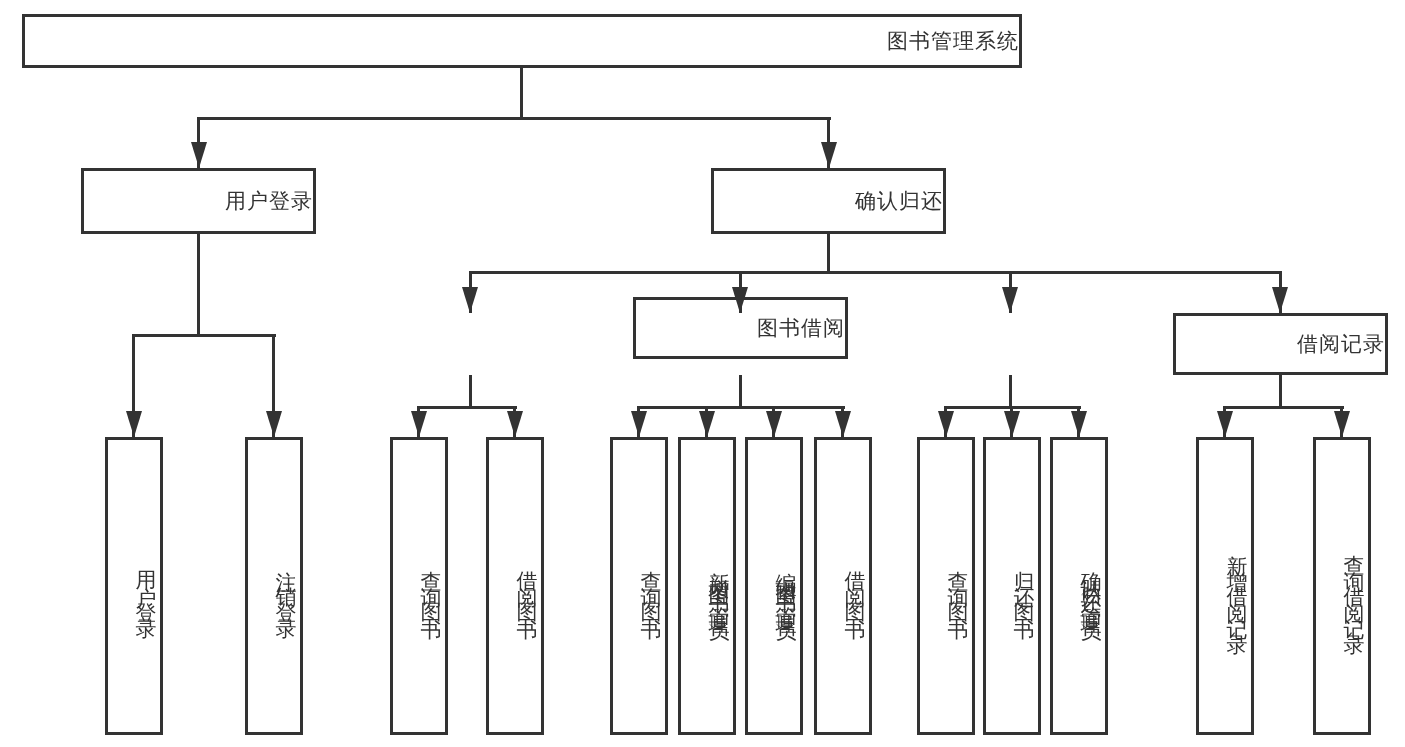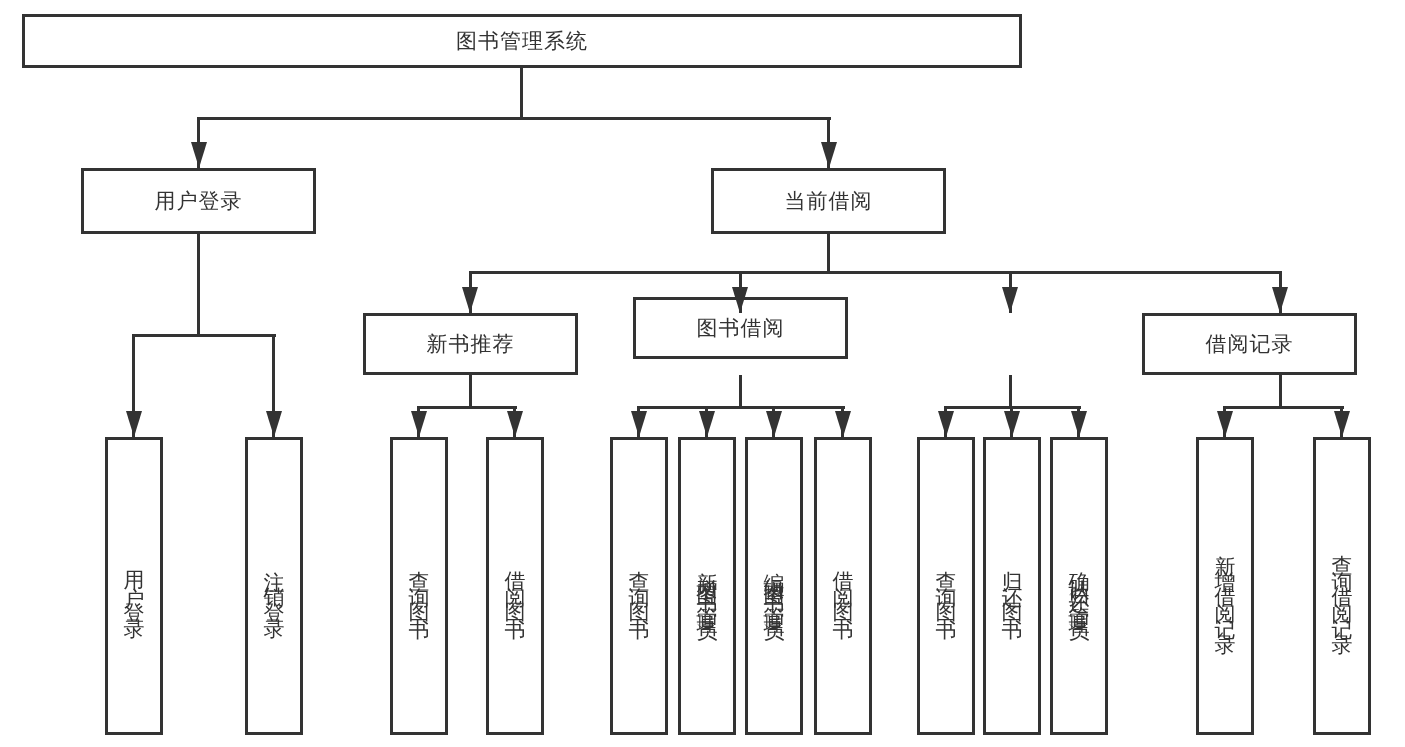--- a/index.html
+++ b/index.html
@@ -9,21 +9,21 @@
     background:var(--bg,#ffffff);
     font-family:"Liberation Sans","DejaVu Sans",sans-serif;
     color:var(--text,#333333);
     overflow:hidden;
   }
   .box{
     position:absolute;
     box-sizing:border-box;
     border:3px solid var(--line,#333333);
     background:#fff;
-    display:flex;align-items:center;justify-content:center;
+    display:flex;align-items:center;justify-content:flex-end;
   }
   .hbox{font-size:21px;letter-spacing:1px;}
   .vbox{font-size:21px;}
   .vlabel{
     writing-mode:vertical-rl;
     text-orientation:mixed;
     white-space:nowrap;
   }
   .vline{position:absolute;width:3px;background:var(--line,#333333);}
   .hline{position:absolute;height:3px;background:var(--line,#333333);}
@@ -48,30 +48,27 @@
 <div class="canvas">
 
   <div class="box hbox" style="left:22px;top:14px;width:1000px;height:54px;">
     <span>图书管理系统</span>
   </div>
 
   <div class="box hbox" style="left:81px;top:168px;width:235px;height:66px;">
     <span>用户登录</span>
   </div>
   <div class="box hbox" style="left:711px;top:168px;width:235px;height:66px;">
-    <span>当前借阅</span>
+    <span>确认归还</span>
   </div>
 
-  <div class="box hbox" style="left:363px;top:313px;width:215px;height:62px;">
-    <span>新书推荐</span>
-  </div>
   <div class="box hbox" style="left:633px;top:297px;width:215px;height:62px;">
     <span>图书借阅</span>
   </div>
-  <div class="box hbox" style="left:1142px;top:313px;width:215px;height:62px;">
+  <div class="box hbox" style="left:1173px;top:313px;width:215px;height:62px;">
     <span>借阅记录</span>
   </div>
 
   <div class="box vbox" style="left:105px;top:437px;width:58px;height:298px;">
     <span class="vlabel" style="letter-spacing: 16px;">用户登录</span>
   </div>
   <div class="box vbox" style="left:245px;top:437px;width:58px;height:298px;">
     <span class="vlabel" style="letter-spacing: 16px;">注销登录</span>
   </div>
 

